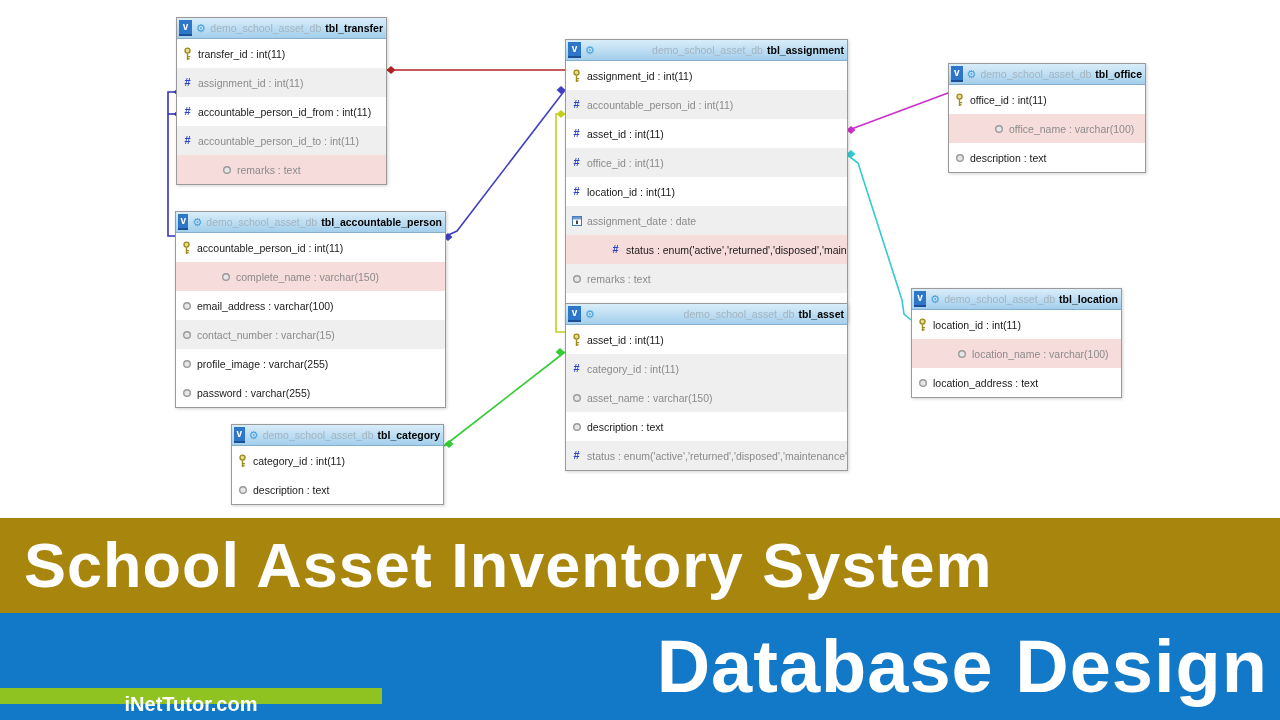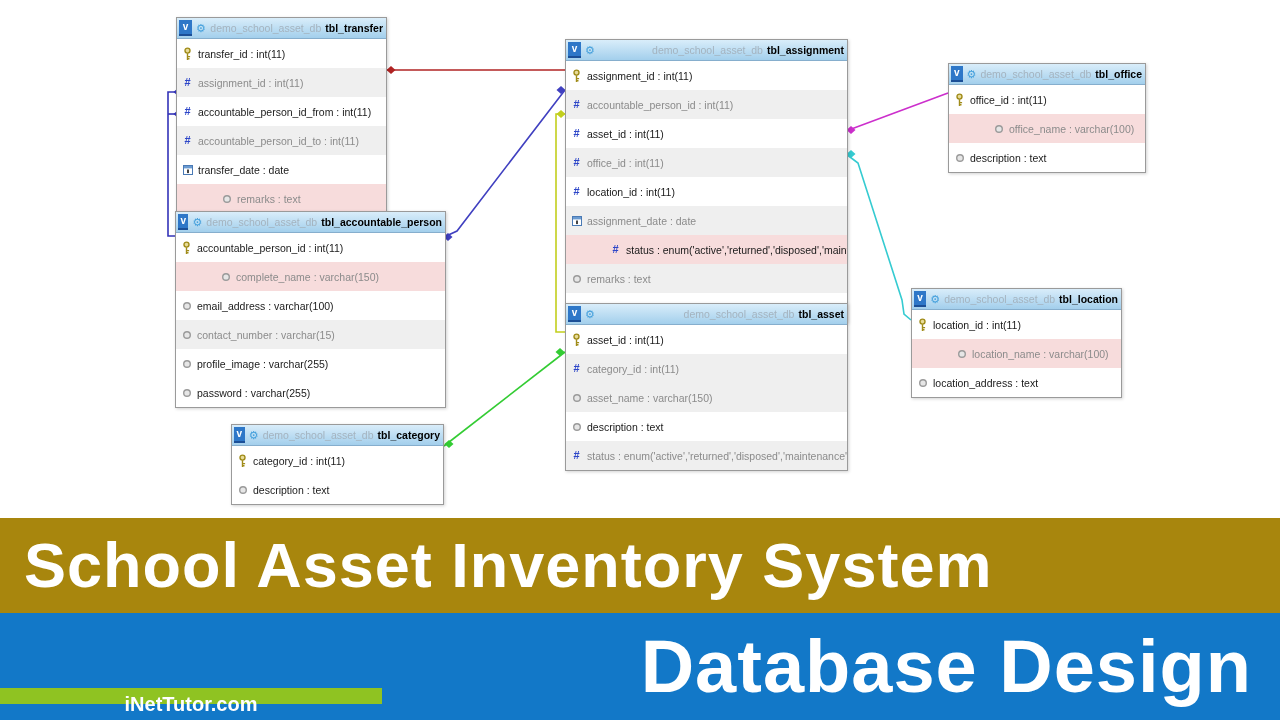--- a/index.html
+++ b/index.html
@@ -25,21 +25,21 @@
   .tbl-row .coltext{color:#1a1a1a;}
   .tbl-row.dim .coltext{color:#8b8b8b;}
   .icon{display:inline-flex;width:11px;justify-content:center;flex:0 0 11px;}
   .hashglyph{color:#2d46c8;font-weight:bold;font-size:11px;line-height:11px;}
   .band{position:absolute;left:0;width:1280px;}
   #band-gold{top:518px;height:95px;padding-left:10px;}
   #band-gold .t{color:#fff;font-weight:bold;font-size:63px;line-height:95px;
                 padding-left:14px;letter-spacing:1px;white-space:nowrap;}
   #band-blue{top:613px;height:107px;}
   #band-blue .t{color:#fff;font-weight:bold;font-size:74px;line-height:107px;
-                text-align:right;padding-right:28px;letter-spacing:1px;white-space:nowrap;}
+                text-align:right;padding-right:12px;letter-spacing:1px;white-space:nowrap;}
   #chip-green{position:absolute;left:0;top:688px;width:382px;height:16px;}
   #chip-green .t{color:#fff;font-weight:bold;font-size:20px;line-height:32px;text-align:center;}
 </style>
 </head>
 <body>
 
 <div id="canvas">
   <div id="diagram">
     <svg id="wires" width="1280" height="518">
         <polyline points="385,70 565,70" fill="none" stroke="#b02323" stroke-width="1.6"></polyline>
@@ -89,30 +89,20 @@
               <span class="hashglyph">#</span>
             </span>
             <span class="coltext">accountable_person_id_from : int(11)</span>
           </div>
           <div class="tbl-row alt dim">
             <span class="icon">
               <span class="hashglyph">#</span>
             </span>
             <span class="coltext">accountable_person_id_to : int(11)</span>
           </div>
-          <div class="tbl-row">
-            <span class="icon">
-              <svg width="10" height="11" viewBox="0 0 10 11">
-                <rect x="0.5" y="1.5" width="9" height="9" fill="#fff" stroke="#4a7ab5"></rect>
-                <rect x="1" y="2" width="8" height="2.4" fill="#6a9ad0"></rect>
-                <rect x="4" y="5.5" width="2" height="3.6" fill="#444"></rect>
-              </svg>
-            </span>
-            <span class="coltext">transfer_date : date</span>
-          </div>
           <div class="tbl-row pink dim">
             <span class="icon">
               <svg width="10" height="10" viewBox="0 0 10 10">
                 <circle cx="5" cy="5" r="3.3" fill="#e6e6e6" stroke="#9a9a9a" stroke-width="1.4"></circle>
               </svg>
             </span>
             <span class="coltext">remarks : text</span>
           </div>
         </div>
         <div class="db-table" style="left: 175px; top: 211px; width: 269px;">

